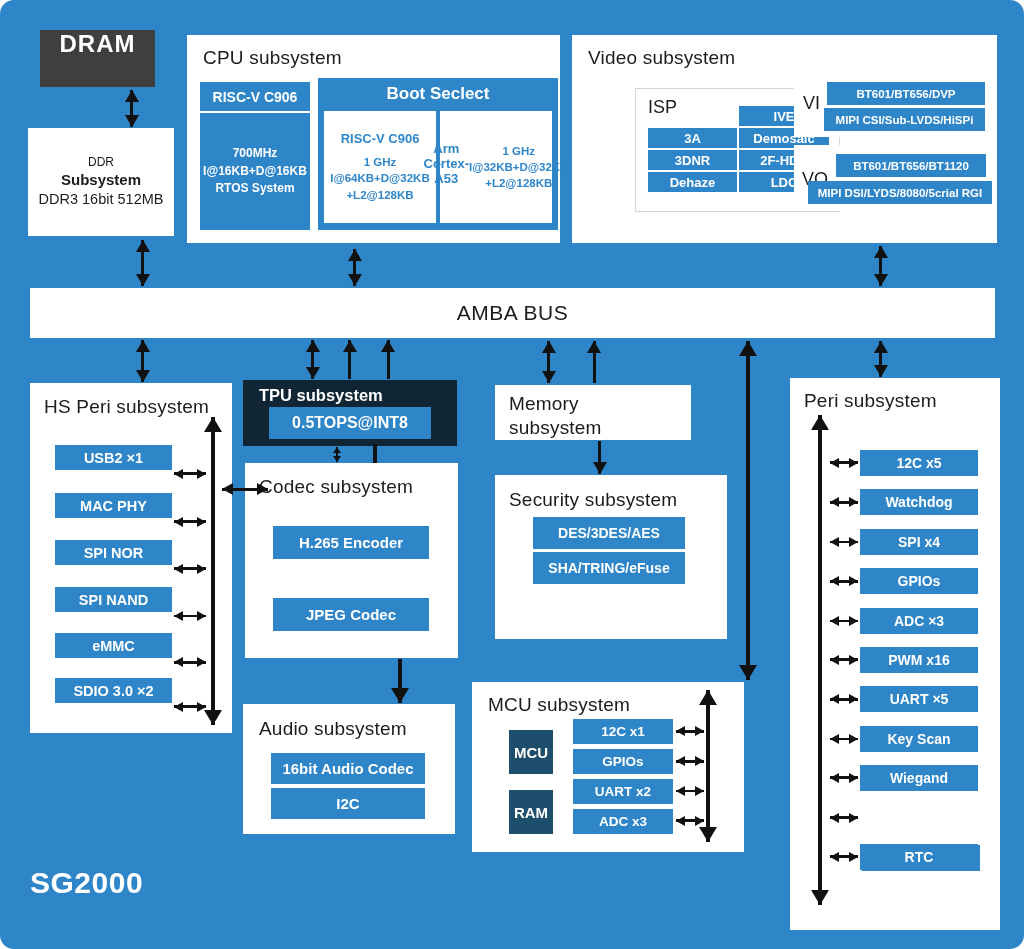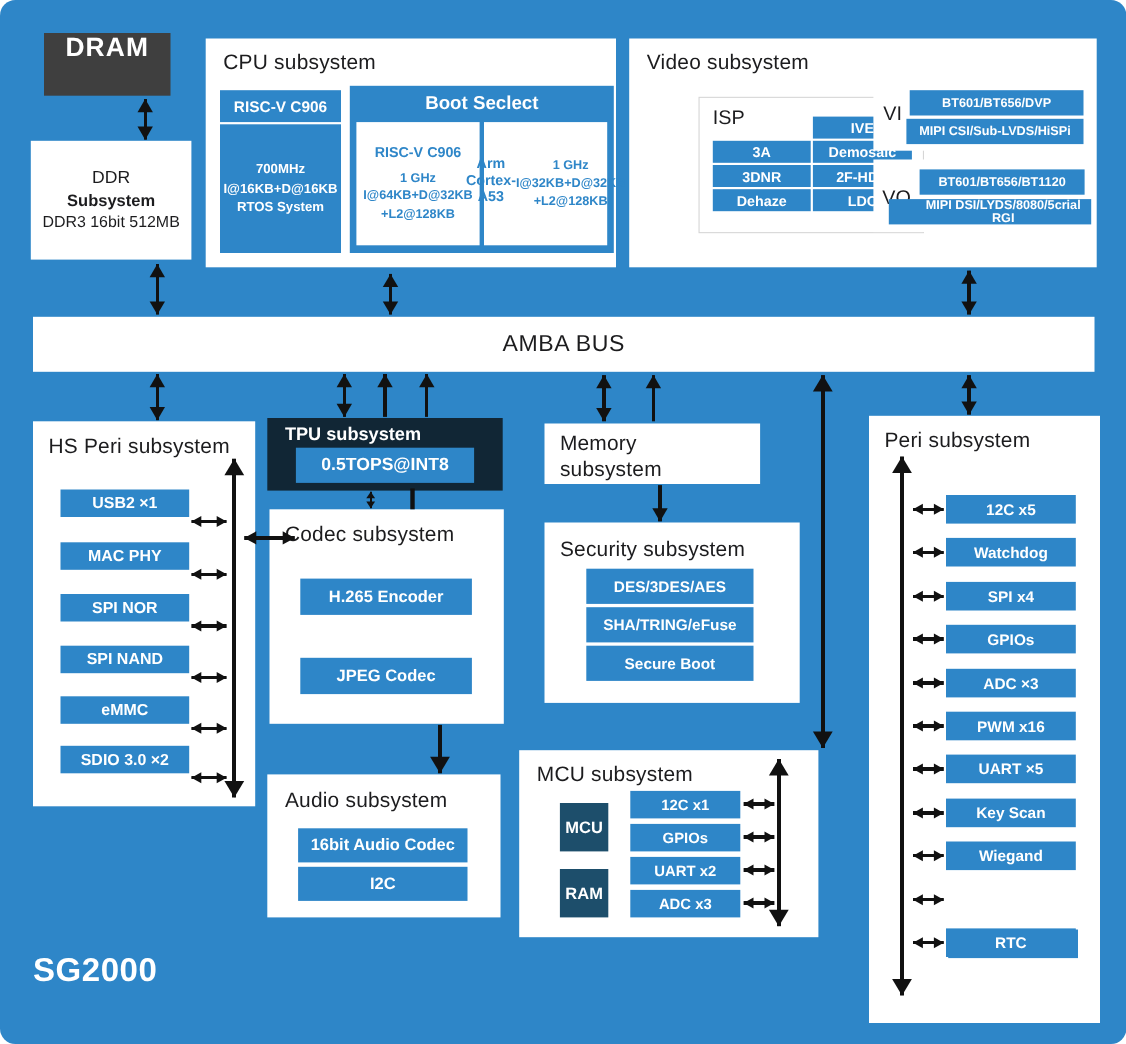--- a/index.html
+++ b/index.html
@@ -47,21 +47,21 @@
 </head>
 <body>
 
 <div class="canvas">
 
   <div class="abs" style="left:40px;top:30px;width:115px;height:57px;background:var(--dram-gray,#3f3f3f);color:#fff;display:flex;align-items:flex-start;justify-content:center;font-size:24px;font-weight:bold;letter-spacing:1px;">
     <span>DRAM</span>
   </div>
 
   <div class="abs panel" style="left:28px;top:128px;width:146px;height:108px;display:flex;flex-direction:column;align-items:center;justify-content:center;text-align:center;line-height:1.35;">
-    <div style="font-size:16px;">DDR</div>
+    <div style="font-size:12px;">DDR</div>
     <div style="font-size:15px;font-weight:bold;">Subsystem</div>
     <div style="font-size:14.5px;">DDR3 16bit 512MB</div>
   </div>
 
   <div class="abs panel" style="left:187px;top:35px;width:373px;height:208px;">
     <div class="abs ptitle" style="left:16px;top:12px;">CPU subsystem</div>
 
     <div class="abs bar" style="left:13px;top:47px;width:110px;height:148px;flex-direction:column;justify-content:flex-start;">
       <div style="width:100%;height:29px;display:flex;align-items:center;justify-content:center;border-bottom:2px solid #fff;font-size:14px;">RISC-V C906</div>
       <div style="flex:1;display:flex;flex-direction:column;align-items:center;justify-content:center;font-size:12px;line-height:1.45;">
@@ -108,21 +108,21 @@
 
     <div class="abs panel" style="left:222px;top:40px;width:196px;height:62px;">
       <div class="abs" style="left:9px;top:18px;font-size:18px;">VI</div>
       <div class="abs bar" style="left:33px;top:7px;width:158px;height:23px;font-size:11.5px;">BT601/BT656/DVP</div>
       <div class="abs bar" style="left:30px;top:33px;width:161px;height:23px;font-size:11.5px;">MIPI CSI/Sub-LVDS/HiSPi</div>
     </div>
 
     <div class="abs panel" style="left:222px;top:110px;width:202px;height:66px;">
       <div class="abs" style="left:8px;top:24px;font-size:18px;">VO</div>
       <div class="abs bar" style="left:42px;top:9px;width:150px;height:23px;font-size:11.5px;">BT601/BT656/BT1120</div>
-      <div class="abs bar" style="left:14px;top:36px;width:184px;height:23px;font-size:11.5px;padding-left:24px;">MIPI DSI/LYDS/8080/5crial RGI</div>
+      <div class="abs bar" style="left:14px;top:36px;width:184px;height:23px;font-size:11.5px;">MIPI DSI/LYDS/8080/5crial RGI</div>
     </div>
   </div>
 
   <div class="abs panel" style="left:30px;top:288px;width:965px;height:50px;display:flex;align-items:center;justify-content:center;font-size:21px;letter-spacing:.5px;z-index:2;">
     <span>AMBA BUS</span>
   </div>
 
   <div class="abs panel" style="left:30px;top:383px;width:202px;height:350px;">
     <div class="abs ptitle" style="left:14px;top:13px;">HS Peri subsystem</div>
     <div class="abs bar" style="left:25px;top:62px;width:117px;height:25px;font-size:14.5px;">USB2 ×1</div>
@@ -151,21 +151,20 @@
   </div>
 
   <div class="abs panel" style="left:495px;top:385px;width:196px;height:55px;">
     <div class="abs ptitle" style="left:14px;top:7px;width:110px;line-height:1.25;">Memory subsystem</div>
   </div>
 
   <div class="abs panel" style="left:495px;top:475px;width:232px;height:164px;">
     <div class="abs ptitle" style="left:14px;top:14px;">Security subsystem</div>
     <div class="abs bar" style="left:38px;top:42px;width:152px;height:32px;font-size:14px;">DES/3DES/AES</div>
     <div class="abs bar" style="left:38px;top:77px;width:152px;height:32px;font-size:14px;">SHA/TRING/eFuse</div>
-    <div class="abs bar" style="left:38px;top:112px;width:152px;height:32px;font-size:14px;">Secure Boot</div>
   </div>
 
   <div class="abs panel" style="left:472px;top:682px;width:272px;height:170px;">
     <div class="abs ptitle" style="left:16px;top:12px;">MCU subsystem</div>
     <div class="abs navybox" style="left:37px;top:48px;width:44px;height:44px;font-size:15px;">MCU</div>
     <div class="abs navybox" style="left:37px;top:108px;width:44px;height:44px;font-size:15px;">RAM</div>
     <div class="abs bar" style="left:101px;top:37px;width:100px;height:25px;font-size:13.5px;">12C x1</div>
     <div class="abs bar" style="left:101px;top:67px;width:100px;height:25px;font-size:13.5px;">GPIOs</div>
     <div class="abs bar" style="left:101px;top:97px;width:100px;height:25px;font-size:13.5px;">UART x2</div>
     <div class="abs bar" style="left:101px;top:127px;width:100px;height:25px;font-size:13.5px;">ADC x3</div>

